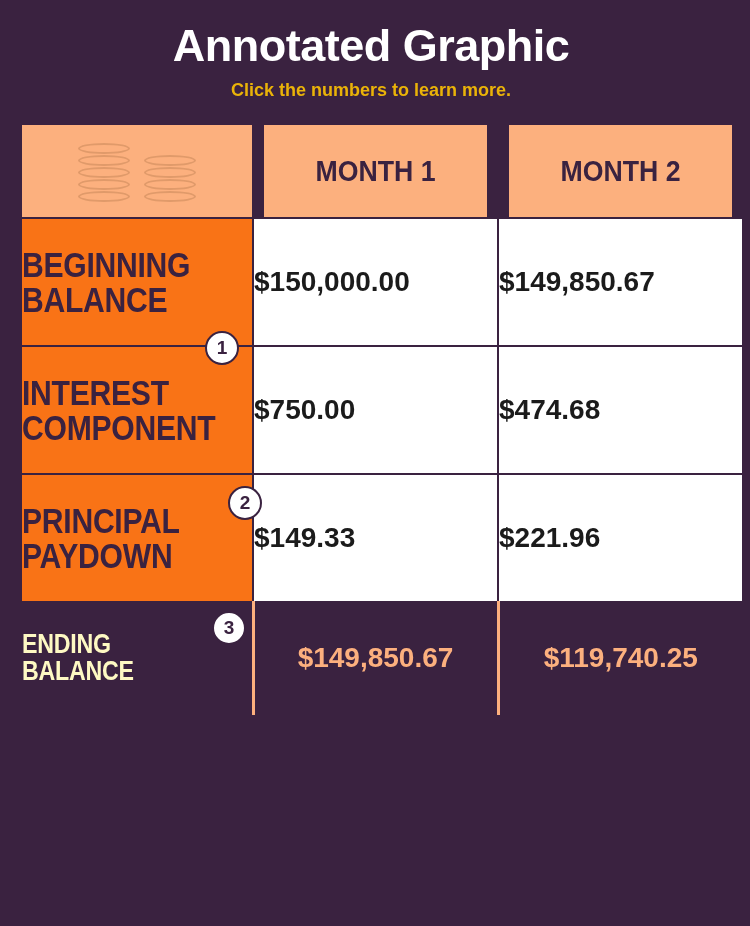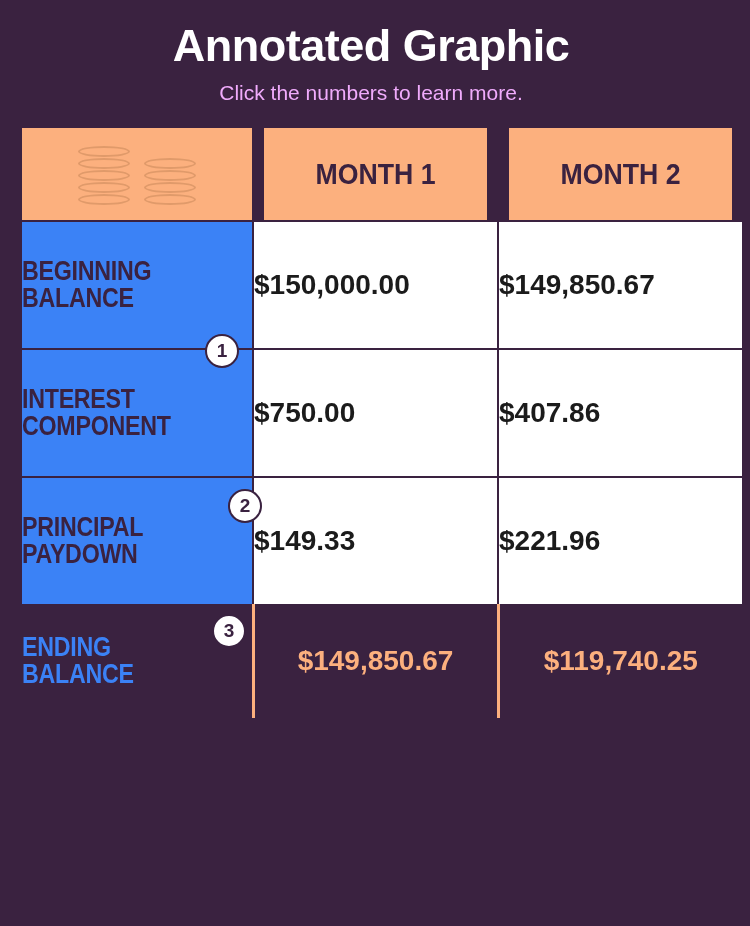--- a/index.html
+++ b/index.html
@@ -25,23 +25,23 @@
   }
   .title {
     color: #ffffff;
     font-size: 45px;
     font-weight: bold;
     letter-spacing: -0.5px;
     line-height: 1.05;
     margin: 0;
   }
   .subtitle {
-    color: #f0abfc;
-    font-size: 21px;
-    font-weight: normal;
+    color: #eab308;
+    font-size: 18px;
+    font-weight: bold;
     margin: 12px 0 0 0;
     line-height: 1.1;
   }
   .table-wrap {
     position: relative;
     margin: 22px 14px 0 20px;
   }
   table.amort {
     border-collapse: collapse;
     width: 722px;
@@ -74,23 +74,23 @@
     vertical-align: middle;
     height: 92px;
     font-stretch: condensed;
     transform: scaleX(0.92);
   }
   .hdr-month span {
     display: inline-block;
   }
   
   .row-label {
-    background: #3b82f6;
+    background: #f97316;
     color: #3a2240;
-    font-size: 27px;
+    font-size: 35px;
     font-weight: bold;
     line-height: 1.0;
     text-align: left;
     vertical-align: middle;
     padding: 6px 0 6px 12px;
     height: 126px;
     letter-spacing: -0.3px;
   }
   .row-label .lbl-inner {
     display: inline-block;
@@ -103,21 +103,21 @@
     color: #1b1b1b;
     font-size: 28px;
     font-weight: bold;
     text-align: left;
     vertical-align: middle;
     height: 126px;
   }
   
   .end-label {
     background: #3a2240;
-    color: #3b82f6;
+    color: #fef9c3;
     font-size: 27px;
     font-weight: bold;
     line-height: 1.0;
     text-align: left;
     vertical-align: middle;
     padding: 6px 0 6px 12px;
     height: 110px;
     letter-spacing: -0.3px;
   }
   .end-label .lbl-inner {
@@ -235,21 +235,21 @@
           </td>
           <td class="val-cell">$150,000.00</td>
           <td class="val-cell">$149,850.67</td>
         </tr>
         <tr>
           <td class="row-label">
             <span class="lbl-inner">INTEREST
 COMPONENT</span>
           </td>
           <td class="val-cell">$750.00</td>
-          <td class="val-cell">$407.86</td>
+          <td class="val-cell">$474.68</td>
         </tr>
         <tr>
           <td class="row-label">
             <span class="lbl-inner">PRINCIPAL
 PAYDOWN</span>
           </td>
           <td class="val-cell">$149.33</td>
           <td class="val-cell">$221.96</td>
         </tr>
         <tr class="end-row">

